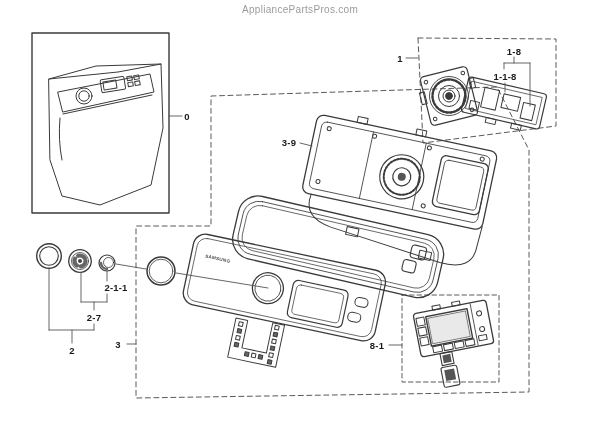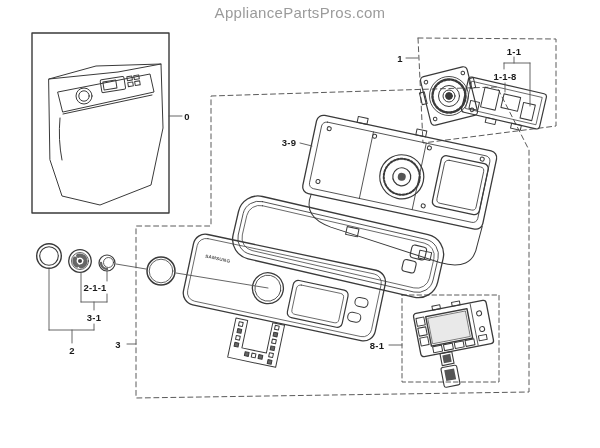--- a/index.html
+++ b/index.html
@@ -1,19 +1,19 @@
 <!DOCTYPE html>
 <html><head>
 <meta charset="utf-8">
 <style>
   html,body{margin:0;padding:0;background:#fff;}
   .stage{position:relative;width:600px;height:448px;background:#ffffff;overflow:hidden;
          font-family:"Liberation Sans",sans-serif;}
   .watermark{position:absolute;top:4px;left:50%;transform:translateX(-50%);
-             font-size:15px;color:#9b9b9b;letter-spacing:.3px;}
+             font-size:10px;color:#9b9b9b;letter-spacing:.3px;}
   .plabel{position:absolute;transform:translate(-50%,-50%);font-size:9.5px;font-weight:700;
           color:#1a1a1a;letter-spacing:.2px;white-space:nowrap;}
   svg.art{position:absolute;left:0;top:0;}
   .brand{font-size:4.6px;font-weight:700;letter-spacing:.3px;fill:#4a4a4a;
          font-family:"Liberation Sans",sans-serif;}
 </style>
 </head>
 <body>
 
 <div class="stage">
@@ -190,21 +190,21 @@
       <path d="M81,273 V302 M107,271 V281 M107,294 V302 M81,302 H107 M94,302 V310"></path>
       <path d="M94,324 V330 M49,269 V330 M49,330 H94 M72,330 V343"></path>
       <path d="M127,344 H136"></path>
       <path d="M389,345 H402"></path>
       <path d="M116,264 L146,269 M176,273 L268,288"></path>
     </g>
   </svg>
 
   <div class="plabel" style="left:187px;top:116px">0</div>
   <div class="plabel" style="left:400px;top:58px">1</div>
-  <div class="plabel" style="left:514px;top:51px">1-1</div>
+  <div class="plabel" style="left:514px;top:51px">1-8</div>
   <div class="plabel" style="left:505px;top:76px">1-1-8</div>
   <div class="plabel" style="left:72px;top:350px">2</div>
-  <div class="plabel" style="left:94px;top:317px">3-1</div>
-  <div class="plabel" style="left:95px;top:287px">2-1-1</div>
+  <div class="plabel" style="left:94px;top:317px">2-7</div>
+  <div class="plabel" style="left:116px;top:287px">2-1-1</div>
   <div class="plabel" style="left:118px;top:344px">3</div>
   <div class="plabel" style="left:377px;top:345px">8-1</div>
   <div class="plabel" style="left:289px;top:142px">3-9</div>
 </div>
 
 </body></html>

